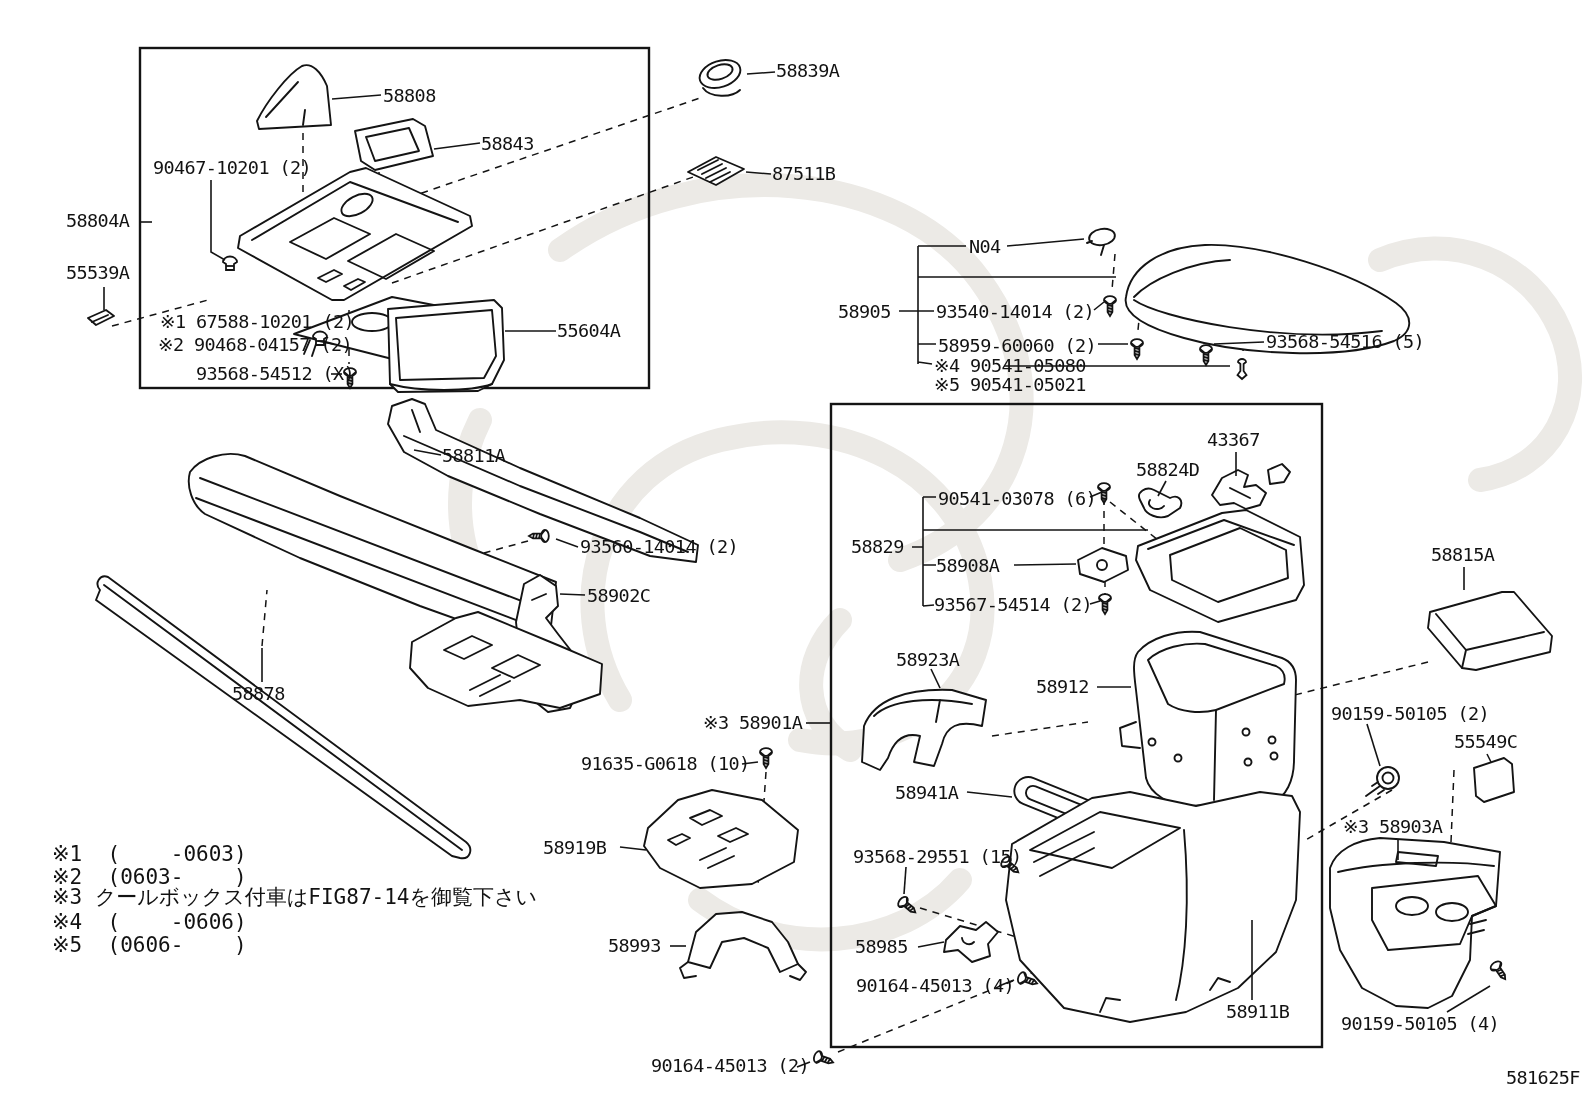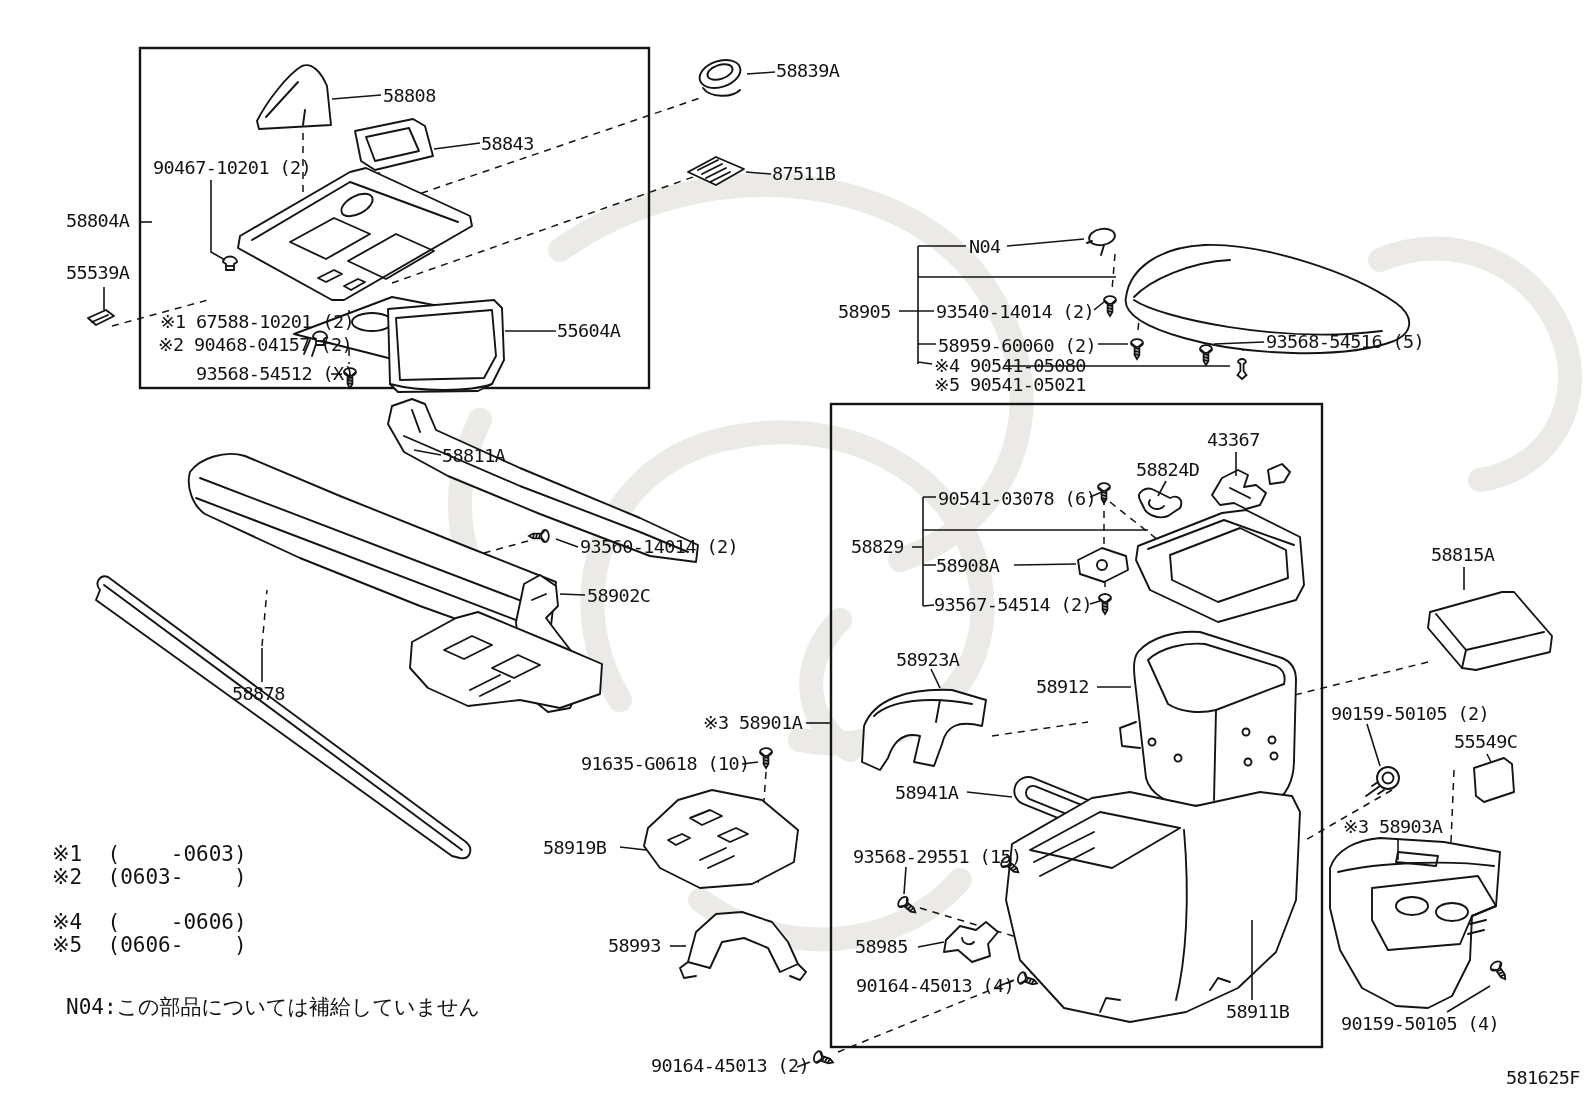--- a/index.html
+++ b/index.html
@@ -347,18 +347,18 @@
 <div class="lbl" style="left:1226px;top:1002px">58911B</div>
 <div class="lbl" style="left:651px;top:1056px">90164-45013 (2)</div>
 <div class="lbl" style="left:1431px;top:545px">58815A</div>
 <div class="lbl" style="left:1331px;top:704px">90159-50105 (2)</div>
 <div class="lbl" style="left:1454px;top:732px">55549C</div>
 <div class="lbl" style="left:1343px;top:817px">※3 58903A</div>
 <div class="lbl" style="left:1341px;top:1014px">90159-50105 (4)</div>
 
 <div class="lbl jp" style="left:52px;top:843px">※1  (    -0603)</div>
 <div class="lbl jp" style="left:52px;top:866px">※2  (0603-    )</div>
+<div class="lbl jp" style="left:52px;top:886px">※3 クールボックス付車はFIG87-14を御覧下さい</div>
 <div class="lbl jp" style="left:52px;top:911px">※4  (    -0606)</div>
 <div class="lbl jp" style="left:52px;top:934px">※5  (0606-    )</div>
-<div class="lbl jp" style="left:66px;top:996px">N04:この部品については補給していません</div>
 <div class="lbl" style="left:1506px;top:1068px">581625F</div>
 
 </div>
 
 </body></html>

